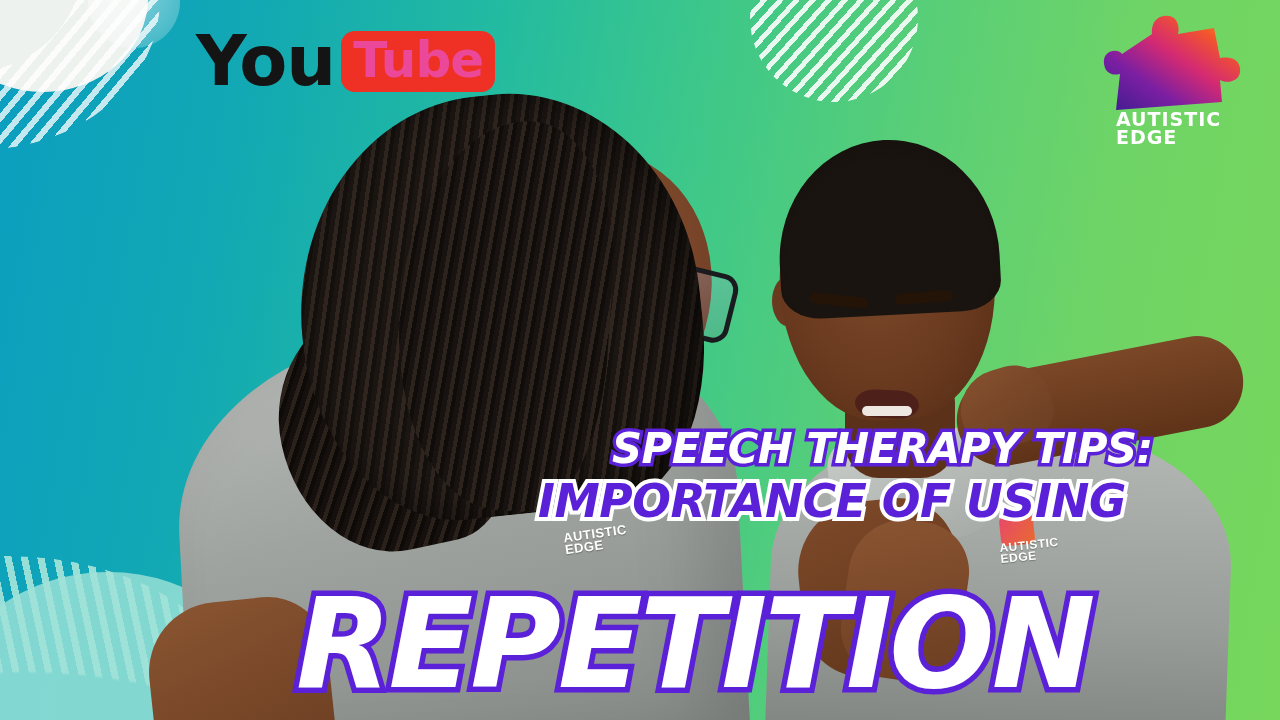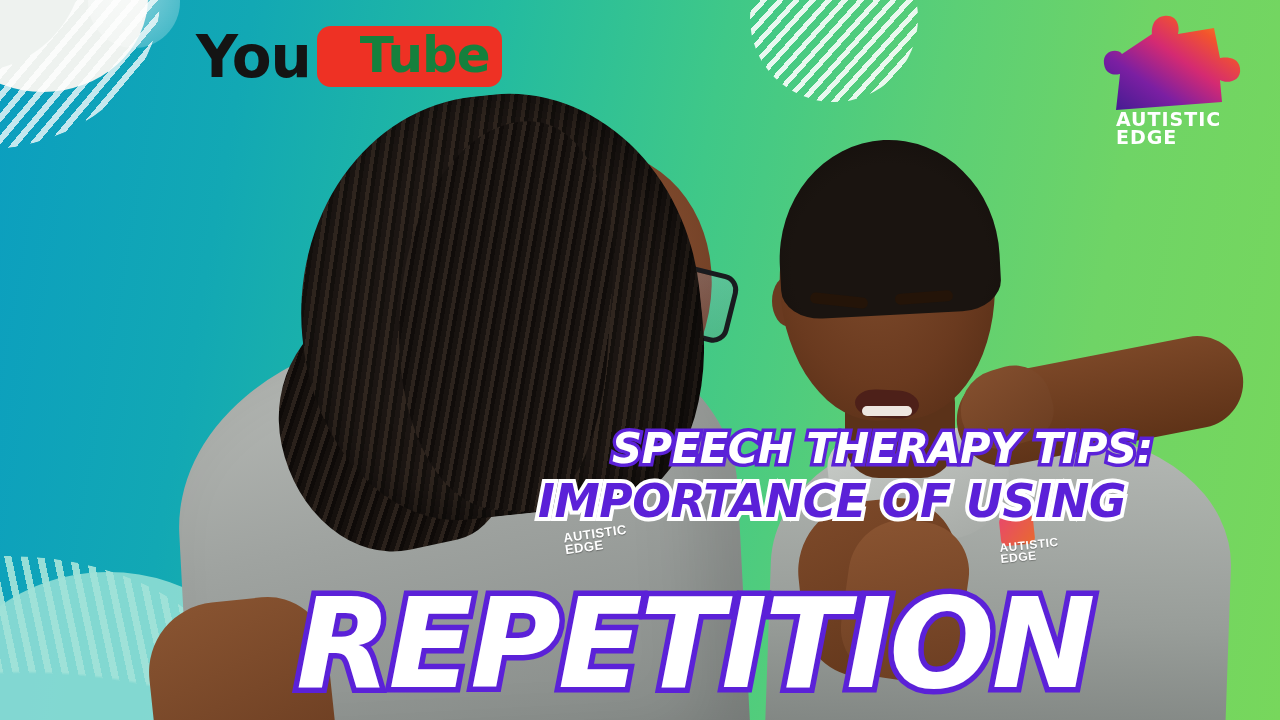--- a/index.html
+++ b/index.html
@@ -207,35 +207,34 @@
   .shirt-logo-b{left:1000px;top:540px;font-size:12px;transform:rotate(-6deg);}
   .shirt-piece{
     position:absolute;left:1000px;top:515px;width:34px;height:30px;
     background:linear-gradient(130deg,#e8486b,#e86a2f);
     border-radius:6px;transform:rotate(-6deg);
   }
 
   
   .yt{position:absolute;left:196px;top:26px;display:flex;align-items:center;gap:6px;}
   .yt-you{
-    font-size:58px;font-weight:800;color:#141414;letter-spacing:-1px;
+    font-size:70px;font-weight:800;color:#141414;letter-spacing:-1px;
     font-family:"DejaVu Sans", sans-serif;line-height:1;
   }
   .yt-tube-box{
     background:#ee3124;border-radius:14px;padding:4px 12px 7px 12px;
     display:flex;align-items:center;justify-content:center;
   }
   .yt-tube{
     font-size:50px;font-weight:800;letter-spacing:-1px;line-height:1;
     font-family:"DejaVu Sans", sans-serif;
     color:transparent;
-    background:#15803d;               
+    background:#ec4899;               
     -webkit-background-clip:text;background-clip:text;
     mix-blend-mode:normal;
-    margin-left:31px;
   }
 
   
   .brand{position:absolute;right:18px;top:6px;width:170px;height:160px;}
   .brand svg{display:block;}
   .brand-text{
     position:absolute;left:24px;top:104px;color:#fff;font-weight:800;
     font-size:19px;line-height:.95;letter-spacing:1px;
     font-family:"DejaVu Sans", sans-serif;
   }

